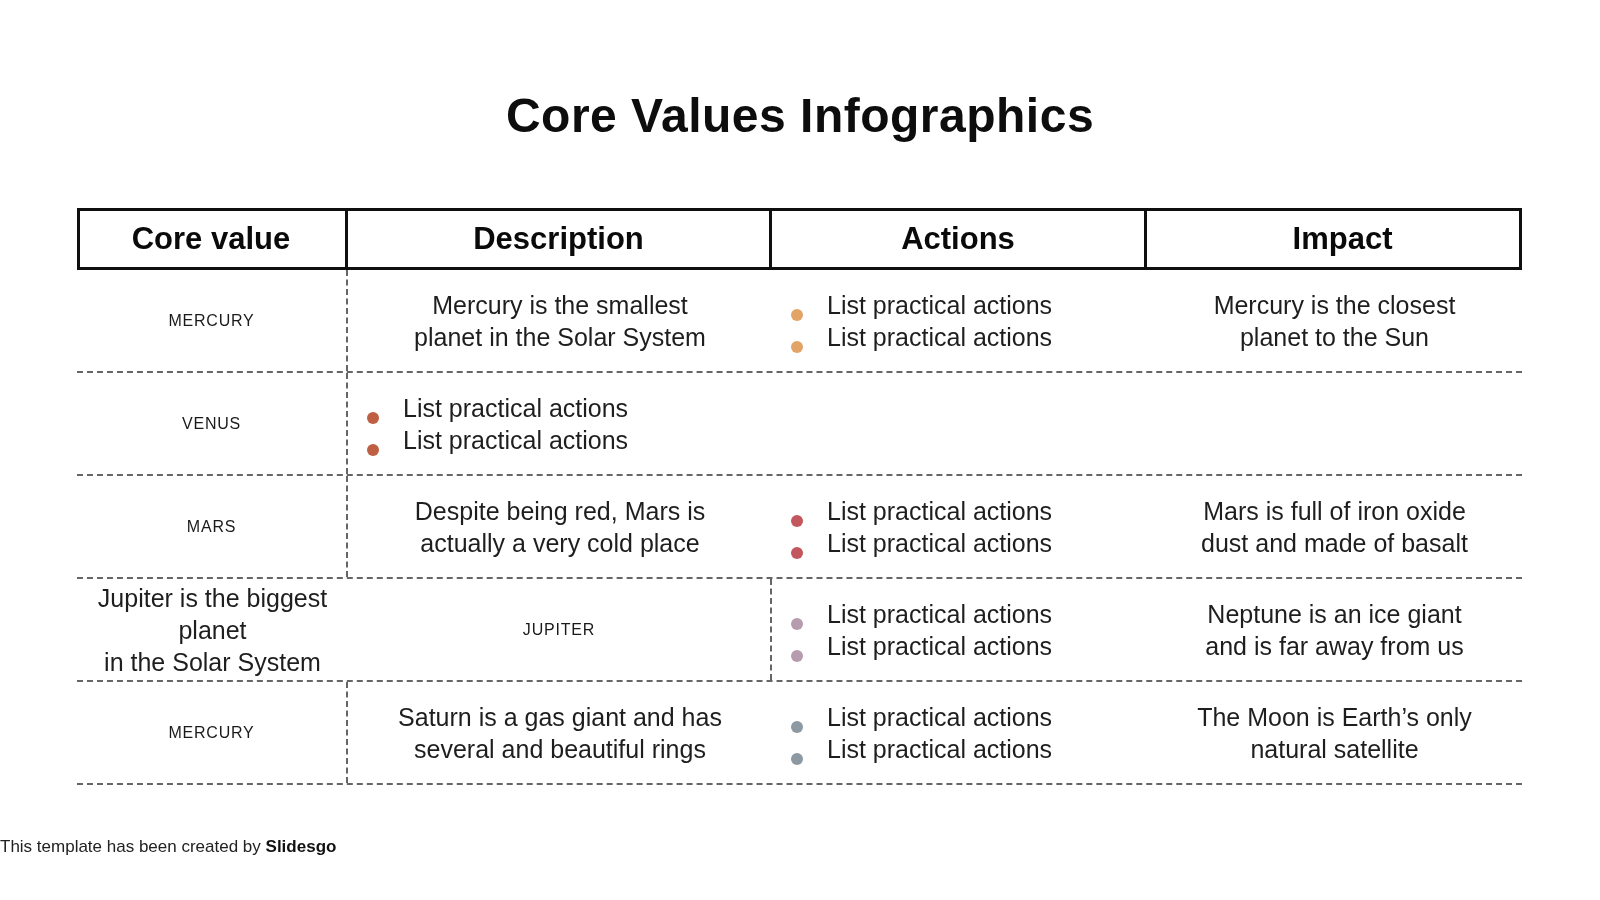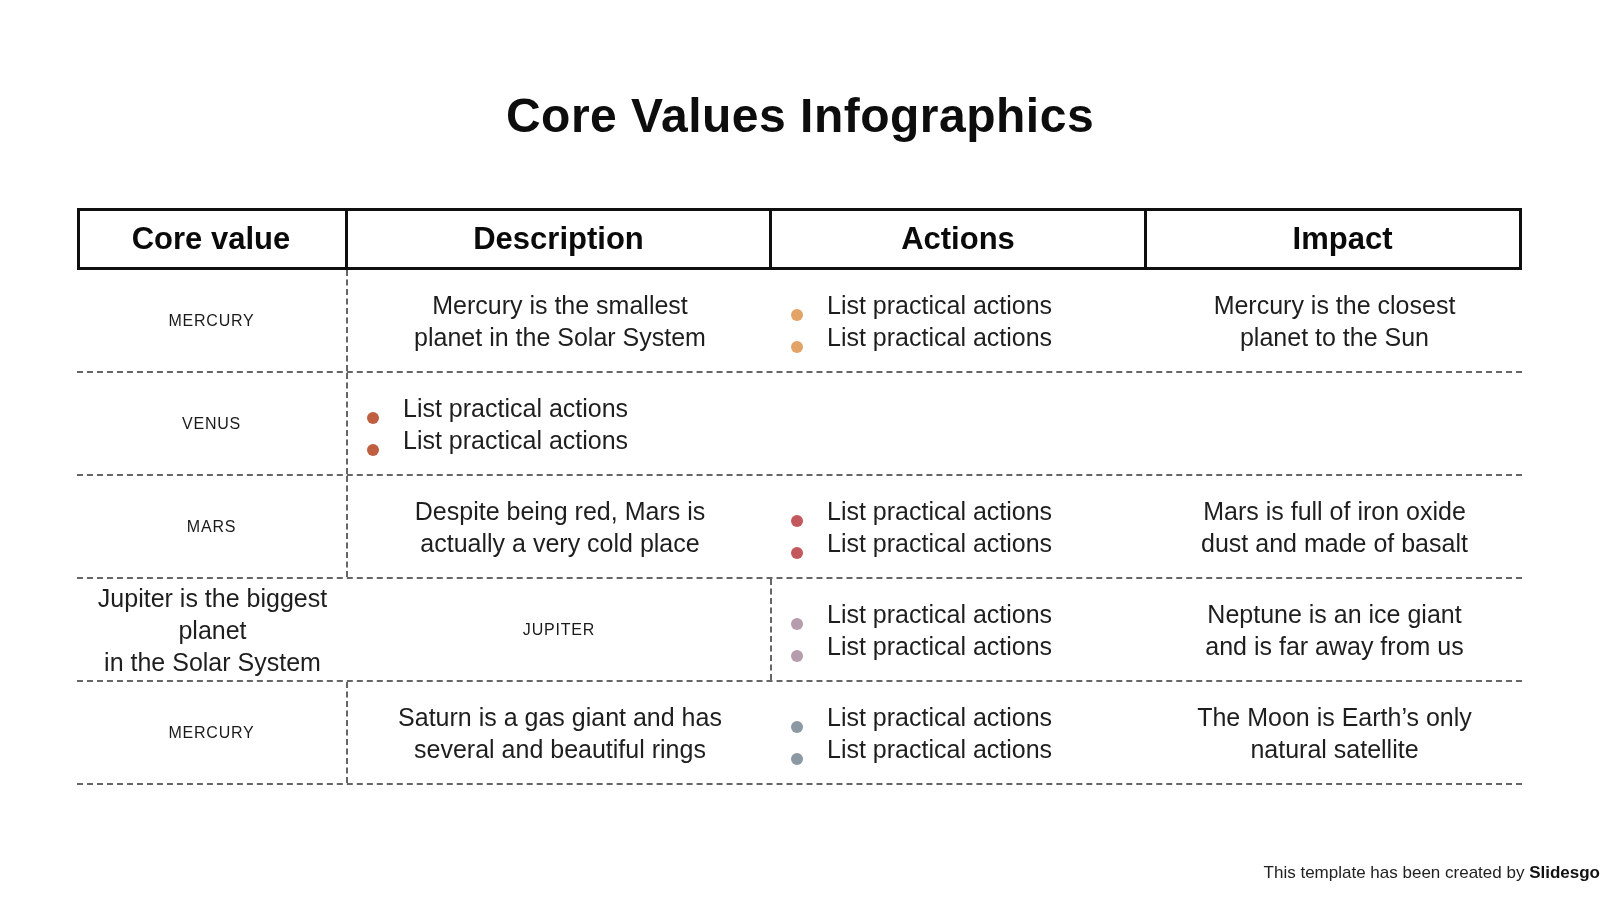--- a/index.html
+++ b/index.html
@@ -71,22 +71,22 @@
   }
   .action-item { display: flex; align-items: flex-end; height: 32px; }
   .dot {
     width: 12px; height: 12px; border-radius: 50%;
     margin-right: 24px; flex: 0 0 auto;
   }
   .action-label { font-size: 25px; color: #1e1e1e; white-space: nowrap; }
 
   .footer {
     position: absolute;
-    top: 862px; left: 0; width: 100%;
-    text-align: right;
+    top: 836px; left: 0; width: 100%;
+    text-align: left;
     font-size: 17px; line-height: 21px;
     color: #222222;
   }
   .footer b { color: #111111; }
 </style>
 </head>
 <body>
 
 <div class="slide">
 

